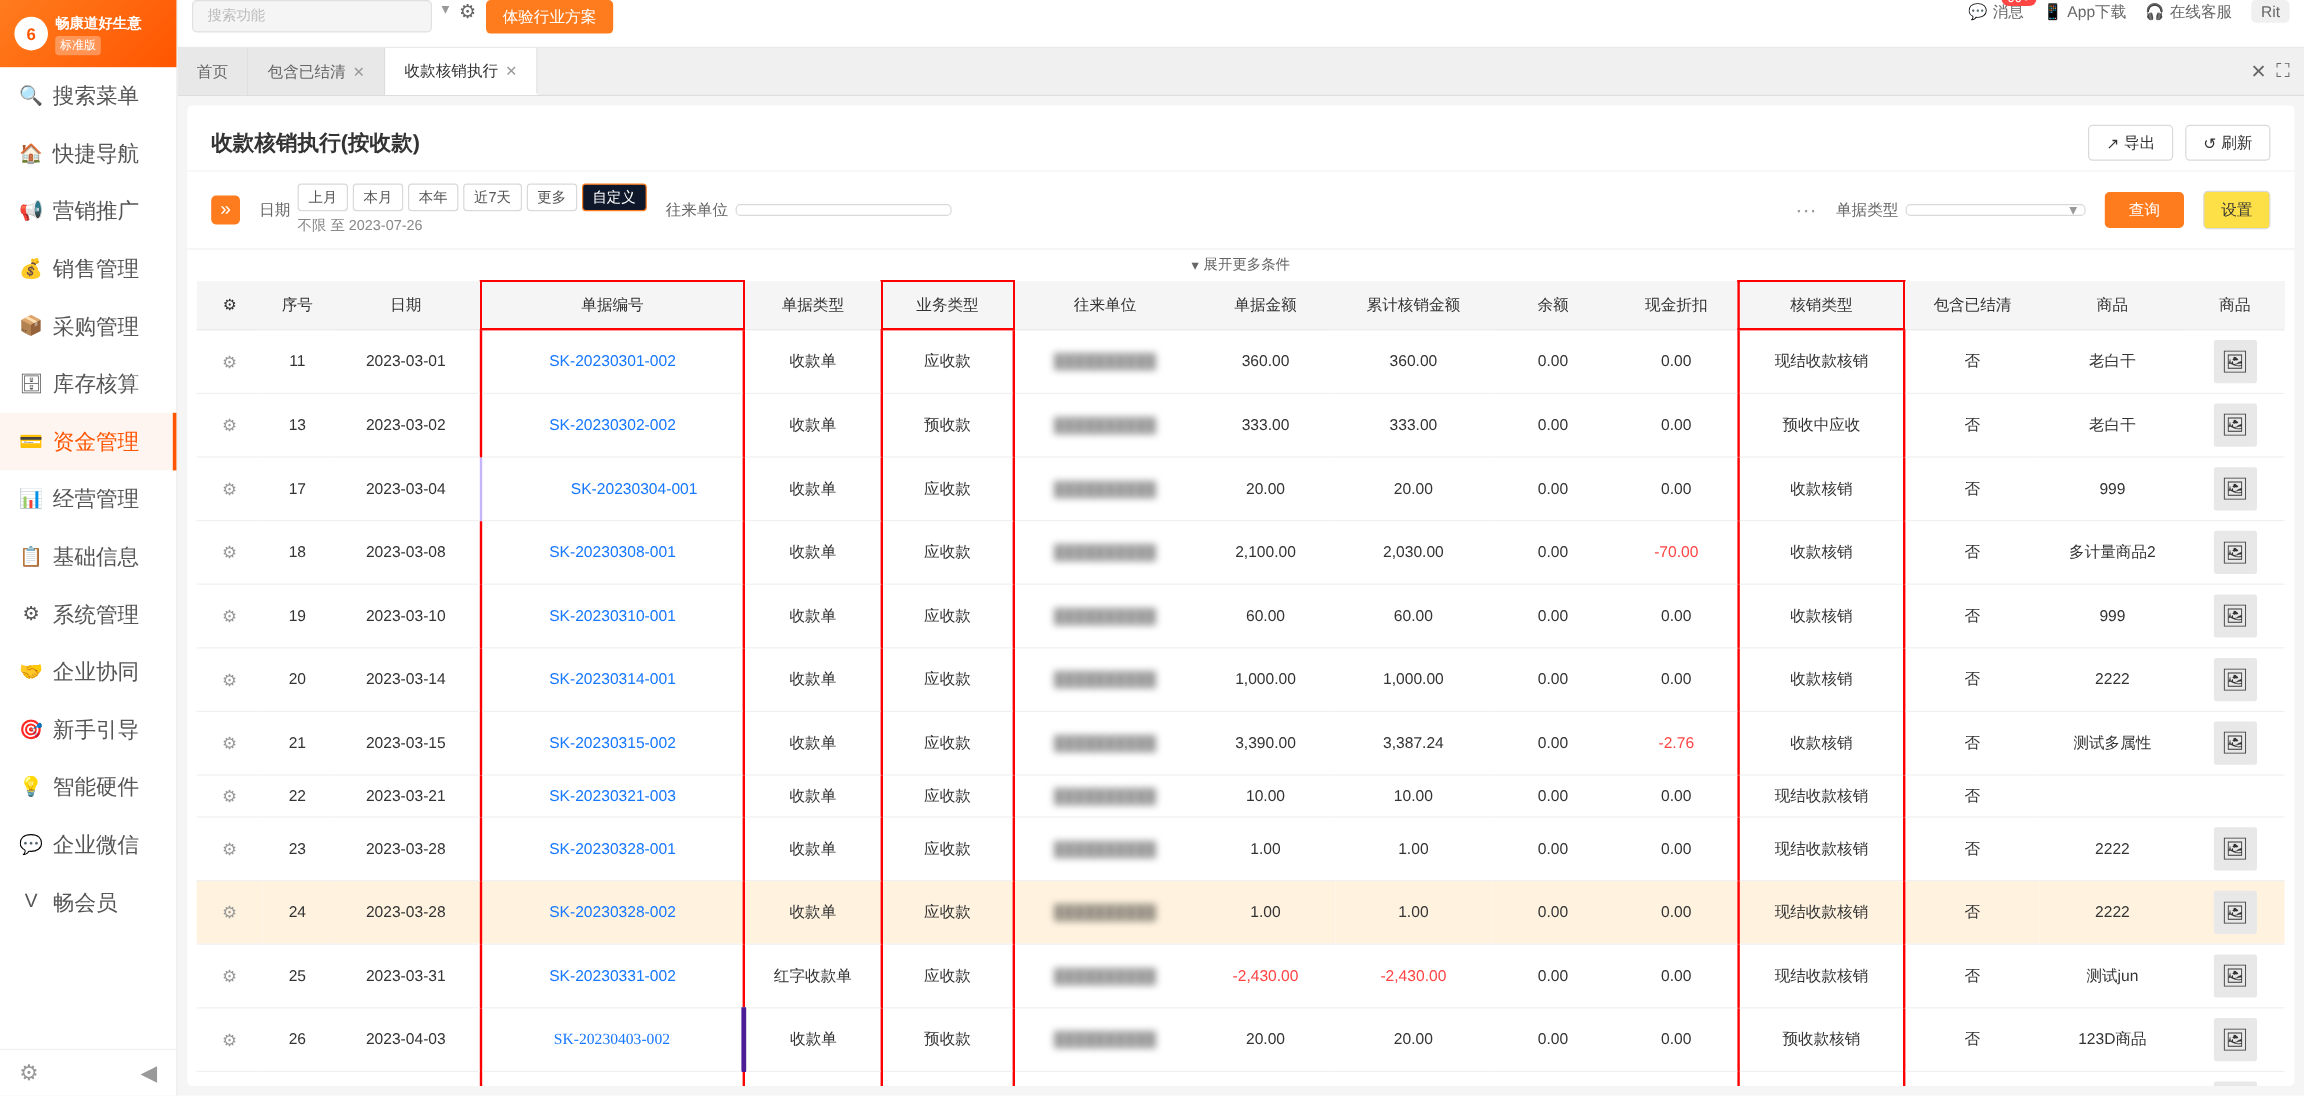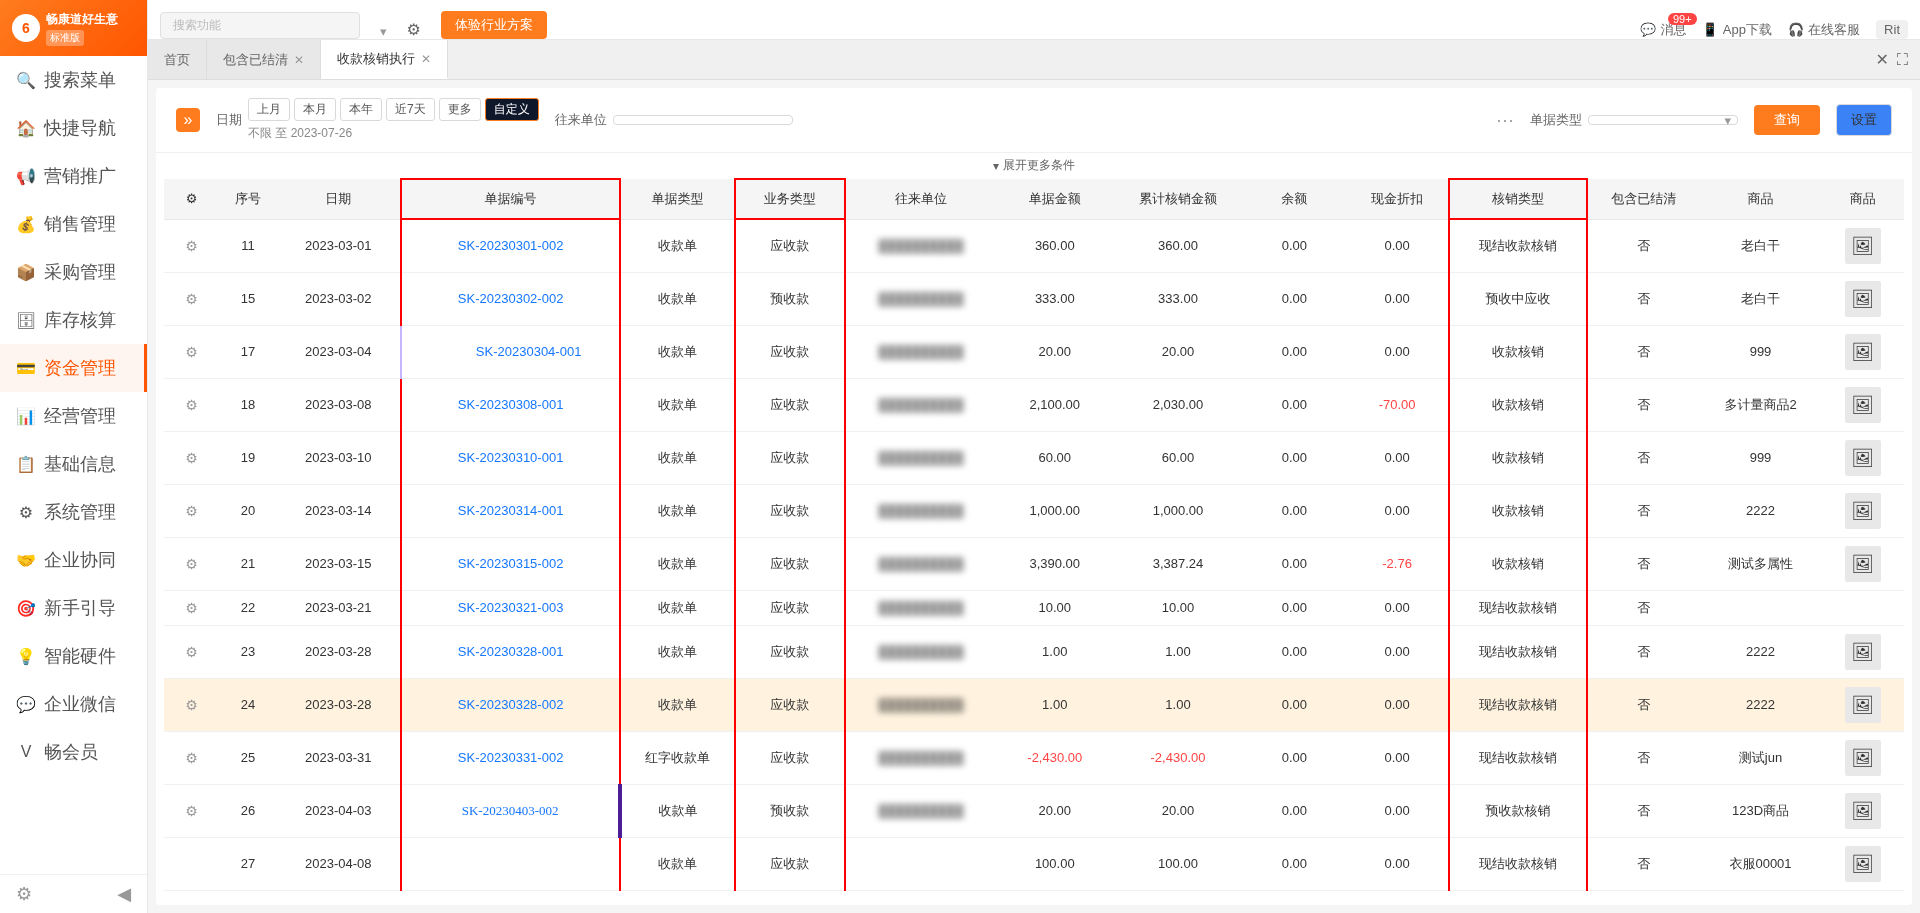--- a/index.html
+++ b/index.html
@@ -13,21 +13,21 @@
     .sidebar-item { display: flex; align-items: center; gap: 8px; padding: 12px 16px; cursor: pointer; color: #555; transition: all 0.2s; }
     .sidebar-item.active { background: #fff5f0; color: #ff5500; border-right: 3px solid #ff5500; }
     .sidebar-item-icon { font-size: 16px; width: 20px; text-align: center; }
     .sidebar-item-label { font-size: 18px; }
     .sidebar-bottom { margin-top: auto; border-top: 1px solid #f0f0f0; padding: 8px 0; display: flex; align-items: center; justify-content: space-between; padding: 8px 16px; }
 
     
     .main { flex: 1; display: flex; flex-direction: column; overflow: hidden; }
 
     
-    .topbar { height: 40px; background: #fff; border-bottom: 1px solid #e8e8e8; display: flex; align-items: flex-end; padding: 0 12px; gap: 20px; }
+    .topbar { height: 40px; background: #fff; border-bottom: 1px solid #e8e8e8; display: flex; align-items: flex-start; padding: 0 12px; gap: 8px; }
     .topbar-url { background: #f5f5f5; border: 1px solid #e0e0e0; border-radius: 4px; padding: 4px 12px; width: 200px; font-size: 12px; color: #999; }
     .topbar-arrow { color: #999; cursor: pointer; }
     .topbar-gear { color: #666; cursor: pointer; font-size: 16px; }
     .topbar-btn { background: #ff7c1e; color: #fff; border: none; border-radius: 4px; padding: 5px 14px; cursor: pointer; font-size: 13px; }
     .topbar-right { margin-left: auto; display: flex; align-items: center; gap: 16px; color: #666; font-size: 13px; }
     .topbar-msg { position: relative; cursor: pointer; display: flex; align-items: center; gap: 4px; }
     .msg-badge { background: #ff4444; color: #fff; border-radius: 10px; padding: 0 5px; font-size: 11px; position: absolute; top: -8px; right: -10px; min-width: 18px; text-align: center; }
     .topbar-app { cursor: pointer; display: flex; align-items: center; gap: 4px; }
     .topbar-service { cursor: pointer; display: flex; align-items: center; gap: 4px; }
     .topbar-user { background: #f0f0f0; border-radius: 4px; padding: 2px 8px; cursor: pointer; }
@@ -56,21 +56,21 @@
     .filter-group { display: flex; align-items: center; gap: 6px; }
     .filter-label { color: #666; font-size: 13px; white-space: nowrap; }
     .filter-date-btns { display: flex; gap: 4px; }
     .filter-date-btn { padding: 2px 8px; border: 1px solid #d9d9d9; border-radius: 3px; cursor: pointer; font-size: 12px; color: #555; background: #fff; }
     .filter-custom-btn { padding: 2px 8px; border: 1px solid #ff7c1e; border-radius: 3px; cursor: pointer; font-size: 12px; color: #fff; background: #0f172a; }
     .filter-date-range { color: #888; font-size: 12px; margin-top: 2px; }
     .filter-unit { flex: 1; display: flex; align-items: center; }
     .filter-dots { color: #999; font-size: 18px; cursor: pointer; }
     .filter-type { display: flex; align-items: center; gap: 6px; }
     .btn-query { background: #ff7c1e; color: #fff; border: none; border-radius: 4px; padding: 6px 20px; cursor: pointer; font-size: 13px; }
-    .btn-setting { background: #3b82f6; border: 1px solid #d9d9d9; color: #333; border-radius: 4px; padding: 6px 14px; cursor: pointer; font-size: 13px; }
+    .btn-setting { background: #fde047; border: 1px solid #d9d9d9; color: #333; border-radius: 4px; padding: 6px 14px; cursor: pointer; font-size: 13px; }
 
     
     .expand-row { padding: 4px 20px; display: flex; justify-content: center; }
     .expand-btn { border: none; background: none; cursor: pointer; color: #666; font-size: 12px; display: flex; align-items: center; gap: 4px; }
 
     
     .table-container { flex: 1; overflow: auto; padding: 0 8px 8px; }
     table { width: 100%; border-collapse: collapse; font-size: 13px; }
     thead tr { background: #f5f5f5; }
     th { padding: 10px 8px; text-align: center; border-bottom: 1px solid #e8e8e8; color: #333; font-weight: 500; white-space: nowrap; position: sticky; top: 0; background: #f5f5f5; z-index: 1; }
@@ -228,20 +228,33 @@
       <span class="tab-close">✕</span>
     </div>
     <div class="tabbar-controls">
       <span class="tab-ctrl">✕</span>
       <span class="tab-ctrl">⛶</span>
     </div>
   </div>
 
   <div class="page-content">
 
+    <div class="page-header">
+      <h2 class="page-title">收款核销执行(按收款)</h2>
+      <div class="page-actions">
+        <button class="btn-export">
+          <span>↗</span>
+          <span>导出</span>
+        </button>
+        <button class="btn-refresh">
+          <span>↺</span>
+          <span>刷新</span>
+        </button>
+      </div>
+    </div>
 
     <div class="filter-bar">
       <div class="filter-toggle">»</div>
       <div class="filter-group">
         <span class="filter-label">日期</span>
         <div class="filter-date-wrapper">
           <div class="filter-date-btns">
             <button class="filter-date-btn">上月</button>
             <button class="filter-date-btn">本月</button>
             <button class="filter-date-btn">本年</button>
@@ -314,21 +327,21 @@
       <td class="">0.00</td>
       <td style="border-left:2px solid #ff0000;border-right:2px solid #ff0000;border-top:2px solid #ff0000;">现结收款核销</td>
       <td>否</td>
       <td>老白干</td>
       <td>
         <div style="width:36px;height:36px;background:#e8e8e8;border-radius:2px;margin:0 auto;display:flex;align-items:center;justify-content:center;font-size:18px;">🖼</div>
       </td>
     </tr>
             <tr>
       <td><span class="row-gear">⚙</span></td>
-      <td>15</td>
+      <td>13</td>
       <td>2023-03-02</td>
       <td style="border-left:2px solid #ff0000;border-right:2px solid #ff0000;">
         <a class="link">SK-20230302-002</a>
       </td>
       <td>收款单</td>
       <td style="border-left:2px solid #ff0000;border-right:2px solid #ff0000;">预收款</td>
       <td><span class="blur-text">██████████</span></td>
       <td class="">333.00</td>
       <td class="">333.00</td>
       <td>0.00</td>

